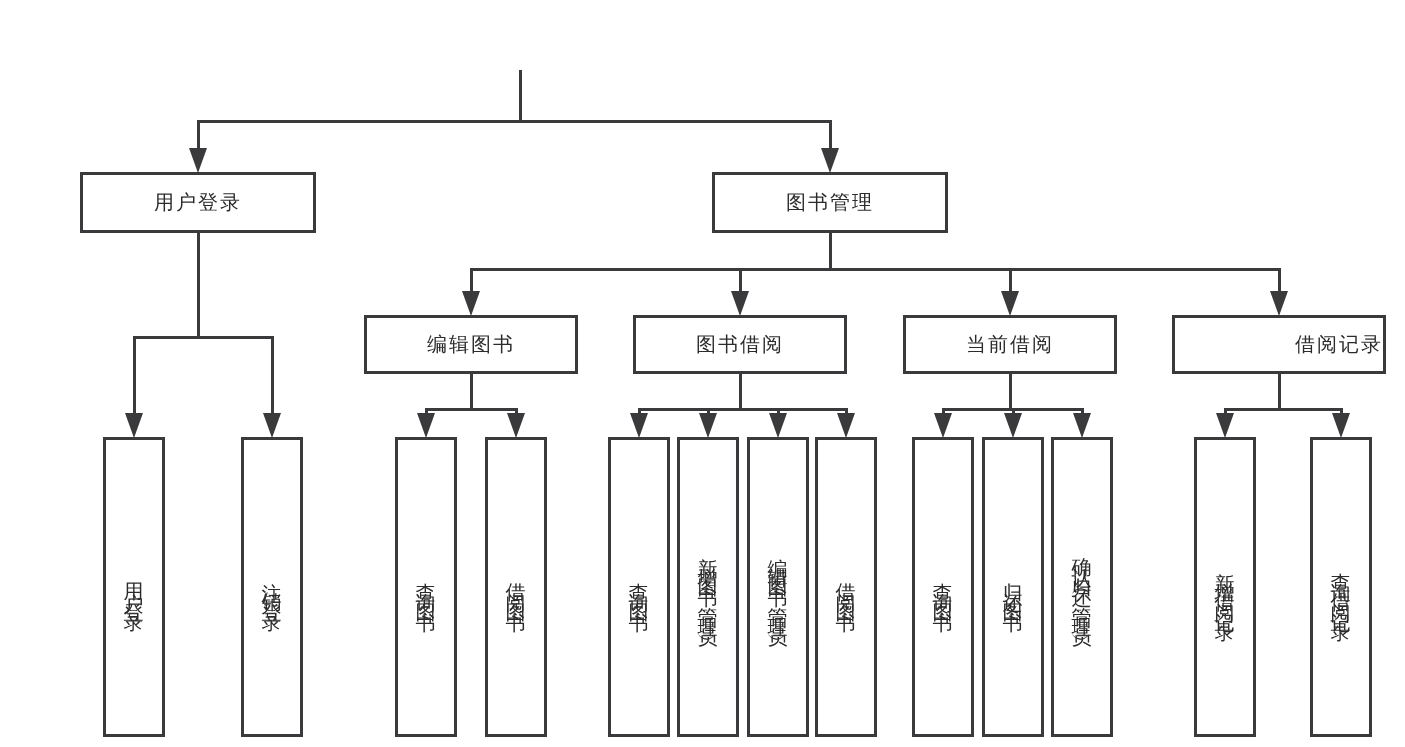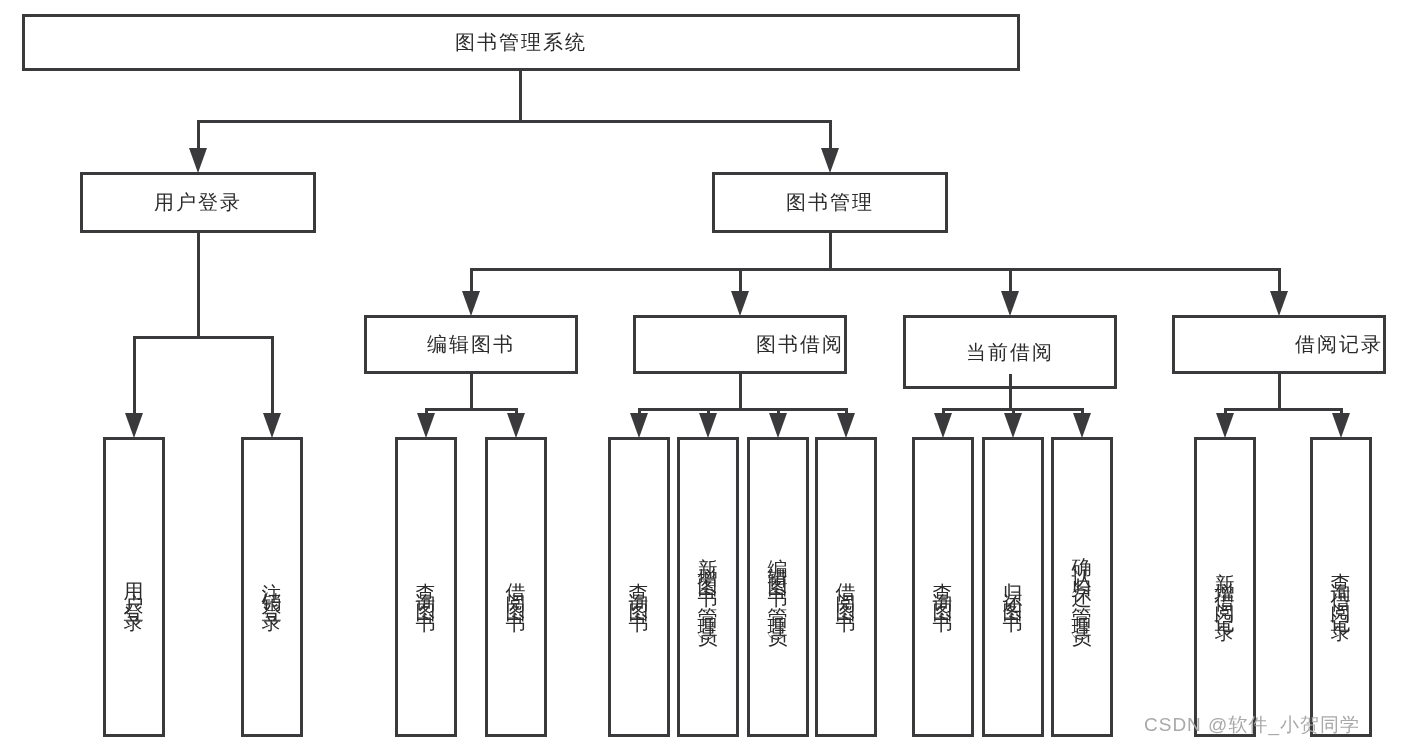--- a/index.html
+++ b/index.html
@@ -65,41 +65,38 @@
     color: var(--watermark);
     z-index: 6;
     white-space: nowrap;
   }
 </style>
 </head>
 <body>
 
 <div class="canvas">
 
-  <div class="box" style="left:22px; top:14px; width:998px; height:57px;">
-    <span>图书管理系统</span>
-  </div>
 
   <div class="box" style="left:80px; top:172px; width:236px; height:61px;">
     <span>用户登录</span>
   </div>
 
   <div class="box" style="left:712px; top:172px; width:236px; height:61px;">
     <span>图书管理</span>
   </div>
 
   <div class="box" style="left:364px; top:315px; width:214px; height:59px;">
     <span>编辑图书</span>
   </div>
 
-  <div class="box" style="left:633px; top:315px; width:214px; height:59px;justify-content:flex-end;">
+  <div class="box" style="left:633px; top:315px; width:214px; height:59px;">
     <span>图书借阅</span>
   </div>
 
-  <div class="box" style="left:903px; top:315px; width:214px; height:74px;">
+  <div class="box" style="left:903px; top:315px; width:214px; height:59px;">
     <span>当前借阅</span>
   </div>
 
   <div class="box" style="left:1172px; top:315px; width:214px; height:59px;justify-content:flex-end;">
     <span>借阅记录</span>
   </div>
 
   <div class="leaf" style="left:103px; top:437px; width:62px; height:300px;">
     <span class="vtext">用户登录</span>
   </div>
@@ -204,15 +201,14 @@
   <div class="vline" style="left:1081px; top:408px; height:8px;"></div>
   <div class="arrow" style="left:1073px; top:413px;"></div>
 
   <div class="vline" style="left:1278px; top:374px; height:36px;"></div>
   <div class="hline" style="left:1224px; top:408px; width:119px;"></div>
   <div class="vline" style="left:1224px; top:408px; height:8px;"></div>
   <div class="arrow" style="left:1216px; top:413px;"></div>
   <div class="vline" style="left:1340px; top:408px; height:8px;"></div>
   <div class="arrow" style="left:1332px; top:413px;"></div>
 
-  <div class="watermark">CSDN @软件_小贺同学</div>
 
 </div>
 
 </body></html>

